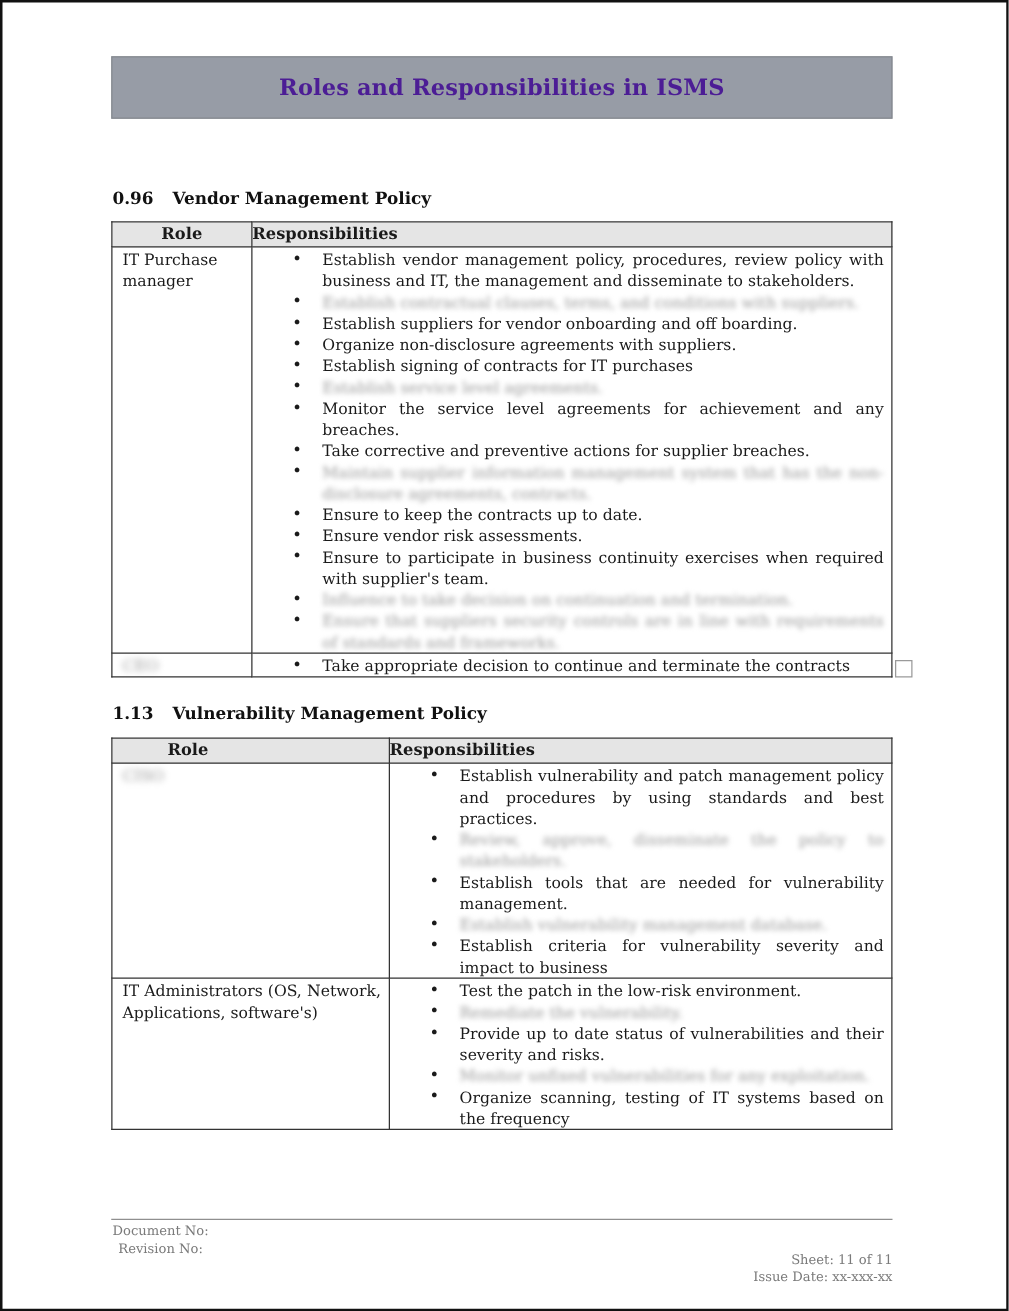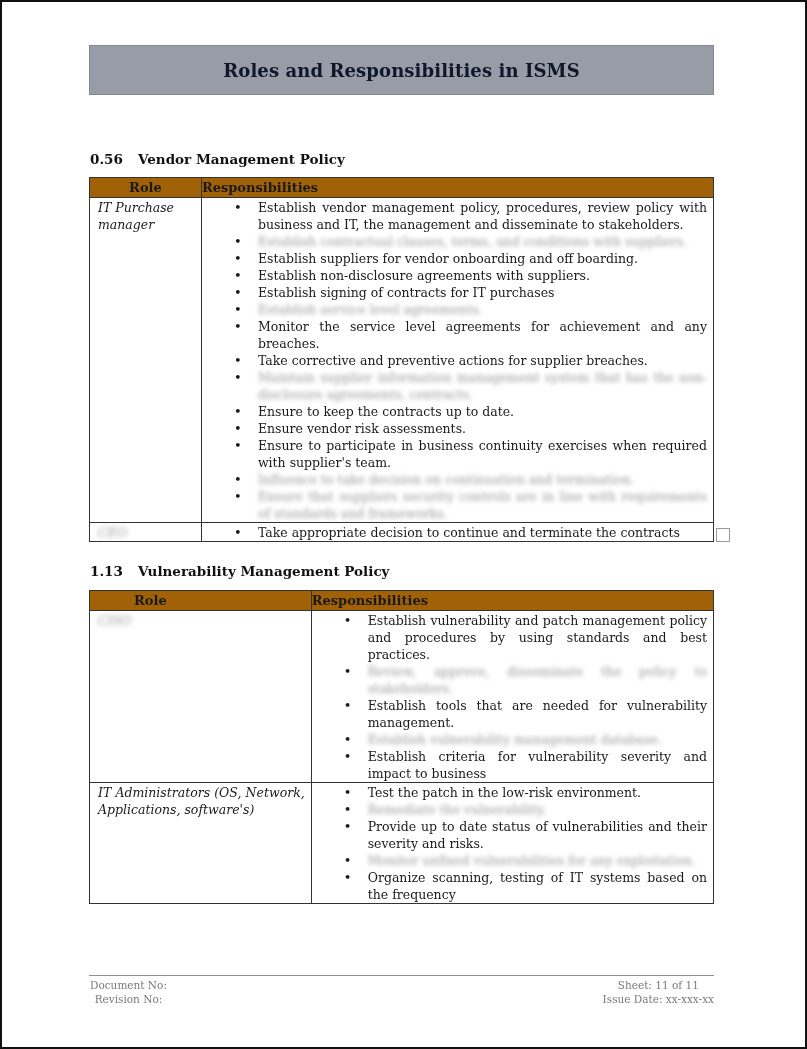--- a/index.html
+++ b/index.html
@@ -11,69 +11,69 @@
   .page {
     position: absolute; left: 0; top: 0; width: 803px; height: 1045px;
     border: 2px solid #111;
   }
   .title-banner {
     position: absolute; left: 89px; top: 45px; width: 623px; height: 48px;
     background: #979ca6; border: 1px solid #85898f;
     display: flex; align-items: center; justify-content: center;
   }
   .title-banner span {
-    color: #0f172a; font-weight: bold; font-size: 18px; letter-spacing: 0.1px;
+    color: #4c1d95; font-weight: bold; font-size: 18px; letter-spacing: 0.1px;
   }
   .section-heading {
     position: absolute; left: 90px; font-weight: bold; font-size: 13.5px; color: #111;
   }
   .section-heading .num { display: inline-block; width: 48px; }
   table.rr {
     position: absolute; left: 89px; border-collapse: collapse;
     font-size: 12.5px; line-height: 17px; color: #1a1a1a;
   }
   table.rr th {
-    background: #a16207; font-weight: bold; font-size: 13px; height: 19px; padding: 0;
+    background: #e5e5e5; font-weight: bold; font-size: 13px; height: 19px; padding: 0;
     border: 1px solid #333;
   }
   table.rr td { border: 1px solid #333; vertical-align: top; padding: 1px 6px 0 8px; }
   table.rr th.role-h { text-align: center; }
   table.rr th.resp-h { text-align: left; }
-  td.role-cell { padding-top: 2px; font-style: italic; }
+  td.role-cell { padding-top: 2px; }
   ul.resp { margin: 0; padding: 0; list-style: none; }
   ul.resp li {
     position: relative; padding-left: 48px; text-align: justify;
   }
   ul.resp li::before {
     content: "\2022"; position: absolute; left: 24px; top: 0; font-size: 13px;
   }
   .blurred { color: #9a9a9a; filter: blur(2.2px); }
   .blur-role { color: #999; filter: blur(2.5px); }
   .anchor-mark {
     position: absolute; left: 716px; top: 528px; width: 12px; height: 12px;
     border: 1px solid #9a9a9a; background: #fff;
   }
   .footer-rule {
     position: absolute; left: 89px; top: 975px; width: 625px; height: 1px; background: #8f8f8f;
   }
   .footer { position: absolute; top: 978px; font-size: 10.5px; color: #7a7a7a; line-height: 14px; text-align: center; }
   .footer.left { left: 90px; }
-  .footer.right { right: 93px; text-align: center; }
+  .footer.right { right: 93px; text-align: right; margin-top: 23px; }
 </style>
 </head>
 <body>
 
 <div class="page"></div>
 
 <div class="title-banner">
   <span>Roles and Responsibilities in ISMS</span>
 </div>
 
 <div class="section-heading" style="top:151px;">
-  <span class="num">0.56</span><span>Vendor Management Policy</span>
+  <span class="num">0.96</span><span>Vendor Management Policy</span>
 </div>
 
 <table class="rr" style="top:177px; width:625px;">
   <colgroup>
       <col style="width:112px">
       <col style="width:513px">
     </colgroup>
   <thead>
     <tr>
       <th class="role-h">Role</th>
@@ -81,21 +81,21 @@
     </tr>
   </thead>
   <tbody>
     <tr style="height:310px;">
       <td class="role-cell">IT Purchase manager</td>
       <td>
         <ul class="resp">
           <li>Establish vendor management policy, procedures, review policy with business and IT, the management and disseminate to stakeholders.</li>
           <li><span class="blurred">Establish contractual clauses, terms, and conditions with suppliers.</span></li>
           <li>Establish suppliers for vendor onboarding and off boarding.</li>
-          <li>Establish non-disclosure agreements with suppliers.</li>
+          <li>Organize non-disclosure agreements with suppliers.</li>
           <li>Establish signing of contracts for IT purchases</li>
           <li><span class="blurred">Establish service level agreements.</span></li>
           <li>Monitor the service level agreements for achievement and any breaches.</li>
           <li>Take corrective and preventive actions for supplier breaches.</li>
           <li><span class="blurred">Maintain supplier information management system that has the non-disclosure agreements, contracts.</span></li>
           <li>Ensure to keep the contracts up to date.</li>
           <li>Ensure vendor risk assessments.</li>
           <li>Ensure to participate in business continuity exercises when required with supplier's team.</li>
           <li><span class="blurred">Influence to take decision on continuation and termination.</span></li>
           <li><span class="blurred">Ensure that suppliers security controls are in line with requirements of standards and frameworks.</span></li>

